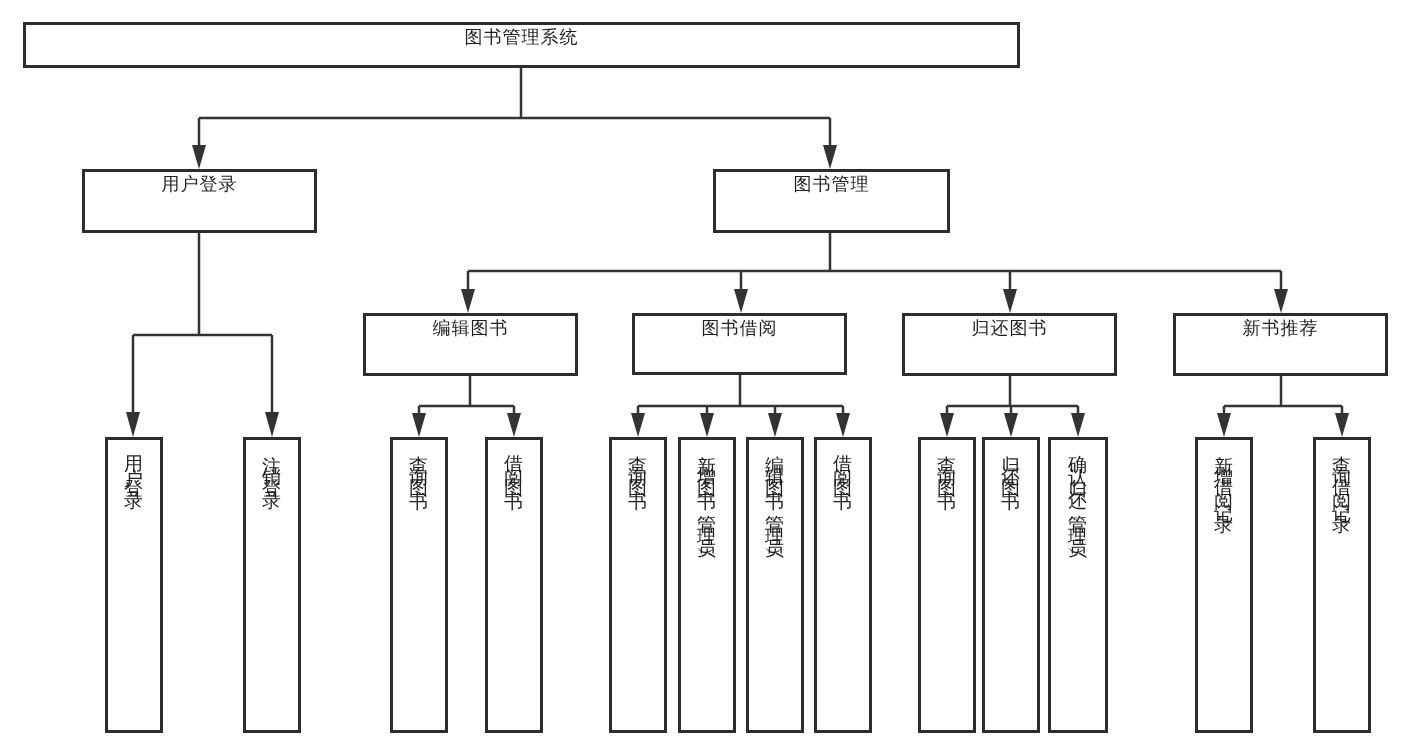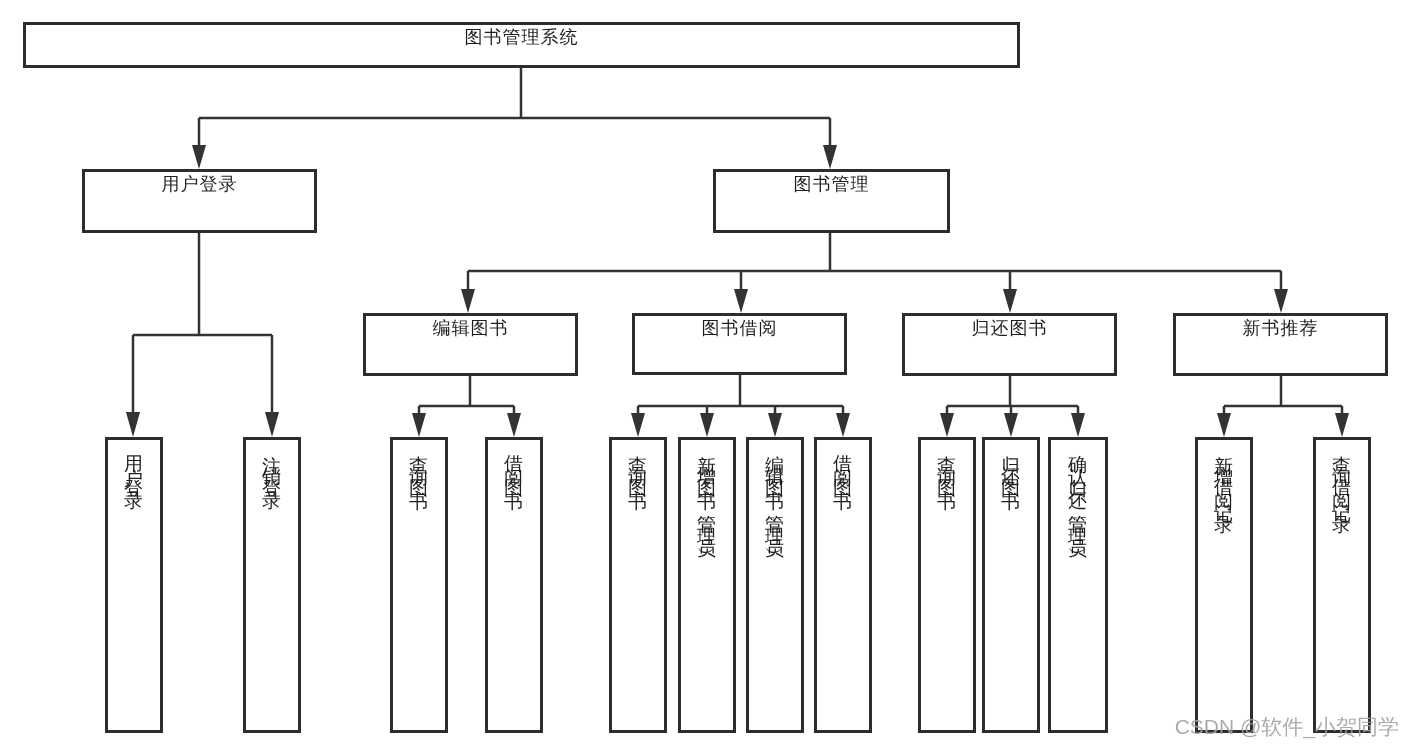--- a/index.html
+++ b/index.html
@@ -199,15 +199,14 @@
     <span>确认归还（管理员）</span>
   </div>
 
   <div class="node vnode" style="left:1195px;top:437px;width:58px;height:296px">
     <span>新增借阅记录</span>
   </div>
   <div class="node vnode" style="left:1313px;top:437px;width:58px;height:296px">
     <span>查询借阅记录</span>
   </div>
 
-  <div class="watermark">CSDN @软件_小贺同学</div>
 
 </div>
 
 </body></html>

